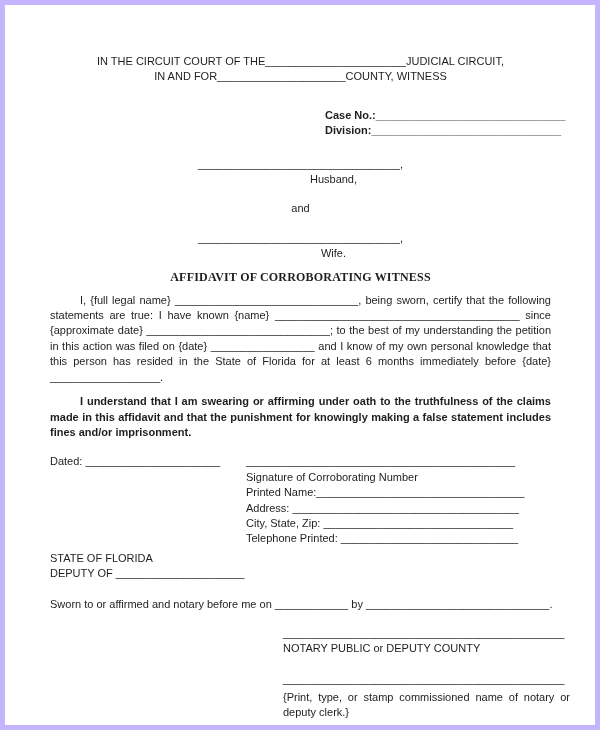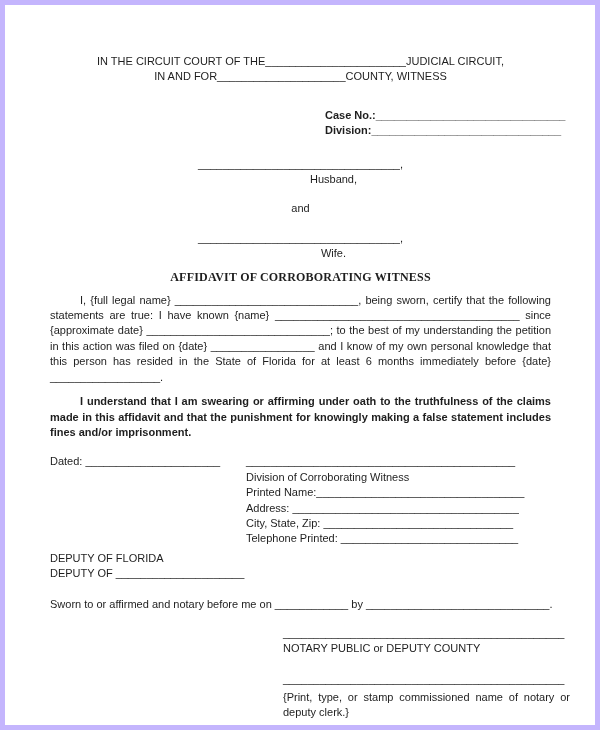--- a/index.html
+++ b/index.html
@@ -70,30 +70,30 @@
   <div class="doc-title">AFFIDAVIT OF CORROBORATING WITNESS</div>
 
   <div class="para">I, {full legal name} ______________________________, being sworn, certify that the following statements are true: I have known {name} ________________________________________ since {approximate date} ______________________________; to the best of my understanding the petition in this action was filed on {date} _________________ and I know of my own personal knowledge that this person has resided in the State of Florida for at least 6 months immediately before {date} __________________.</div>
 
   <div class="para bold">I understand that I am swearing or affirming under oath to the truthfulness of the claims made in this affidavit and that the punishment for knowingly making a false statement includes fines and/or imprisonment.</div>
 
   <div class="dated-row">
     <div class="dated-cell">Dated: ______________________</div>
     <div class="sig-col">
       <div class="line">____________________________________________</div>
-      <div class="line">Division of Corroborating Witness</div>
+      <div class="line">Signature of Corroborating Number</div>
       <div class="line">Printed Name:__________________________________</div>
       <div class="line">Address: _____________________________________</div>
       <div class="line">City, State, Zip: _______________________________</div>
       <div class="line">Telephone Printed: _____________________________</div>
     </div>
   </div>
 
   <div class="venue-block">
-    <div class="line">DEPUTY OF FLORIDA</div>
+    <div class="line">STATE OF FLORIDA</div>
     <div class="line">DEPUTY OF _____________________</div>
   </div>
 
   <div class="sworn-row">Sworn to or affirmed and notary before me on ____________ by ______________________________.</div>
 
   <div class="notary-block">
     <div class="line">______________________________________________</div>
     <div class="line">NOTARY PUBLIC or DEPUTY COUNTY</div>
     <div class="notary-gap"></div>
     <div class="line">______________________________________________</div>

